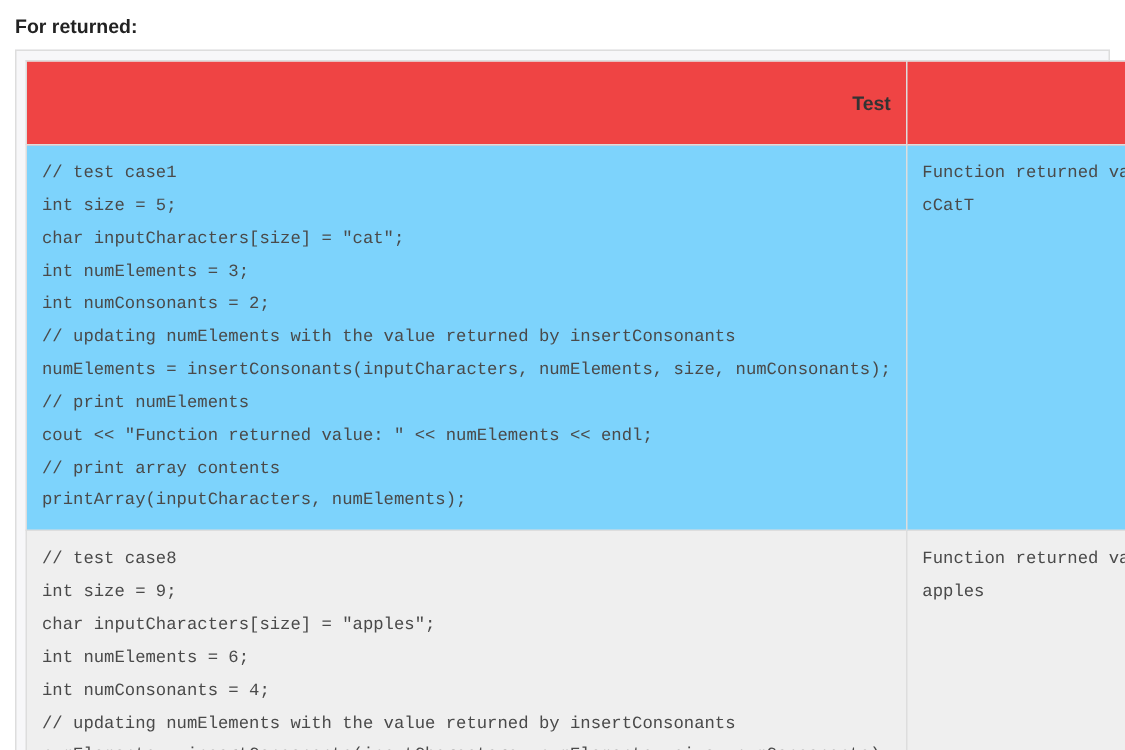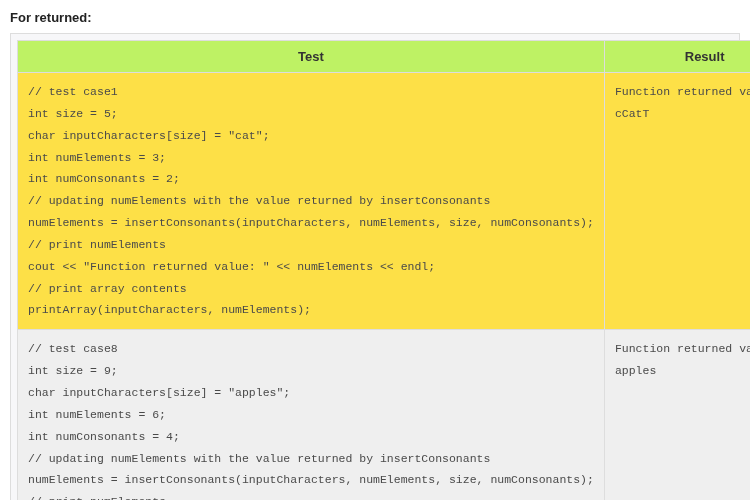--- a/index.html
+++ b/index.html
@@ -23,40 +23,40 @@
     background: #f7f7f9;
     padding: 6px;
     box-sizing: border-box;
   }
   table.example {
     width: 100%;
     border-collapse: collapse;
     table-layout: auto;
   }
   table.example th {
-    text-align: center;
+    text-align: right;
     font-weight: bold;
     font-size: 13px;
-    padding: 8px 10px;
+    padding: 20px 10px;
     border: 1px solid #ddd;
-    background: #bef264;
+    background: #ef4444;
     color: #333;
   }
   table.example td {
     border: 1px solid #ddd;
     padding: 8px 10px;
     vertical-align: top;
     font-family: Consolas, "Courier New", monospace;
     font-size: 11.5px;
     line-height: 1.9;
     color: #4a4a4a;
     white-space: pre;
   }
   table.example tr.row-odd td {
-    background: #fde047;
+    background: #7dd3fc;
   }
   table.example tr.row-even td {
     background: #efefef;
   }
   .test-col {
     width: auto;
   }
   .result-col {
     width: 200px;
   }

